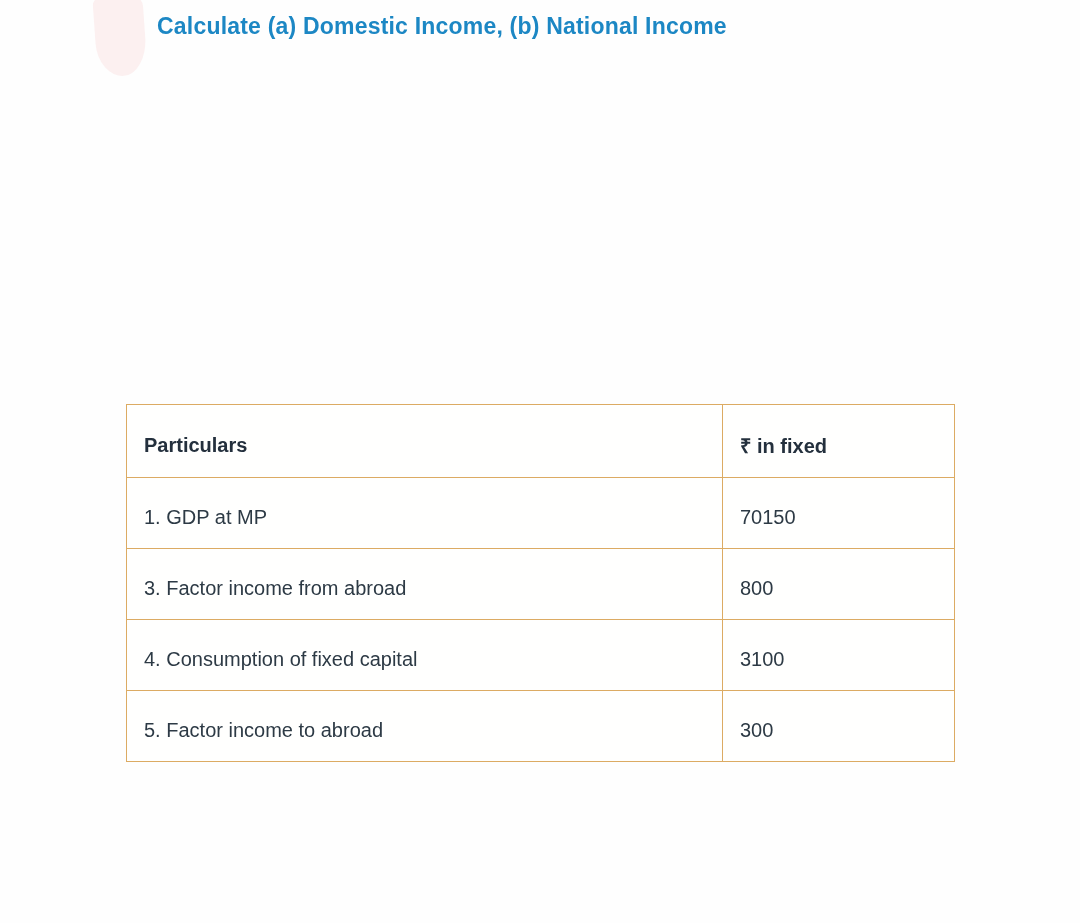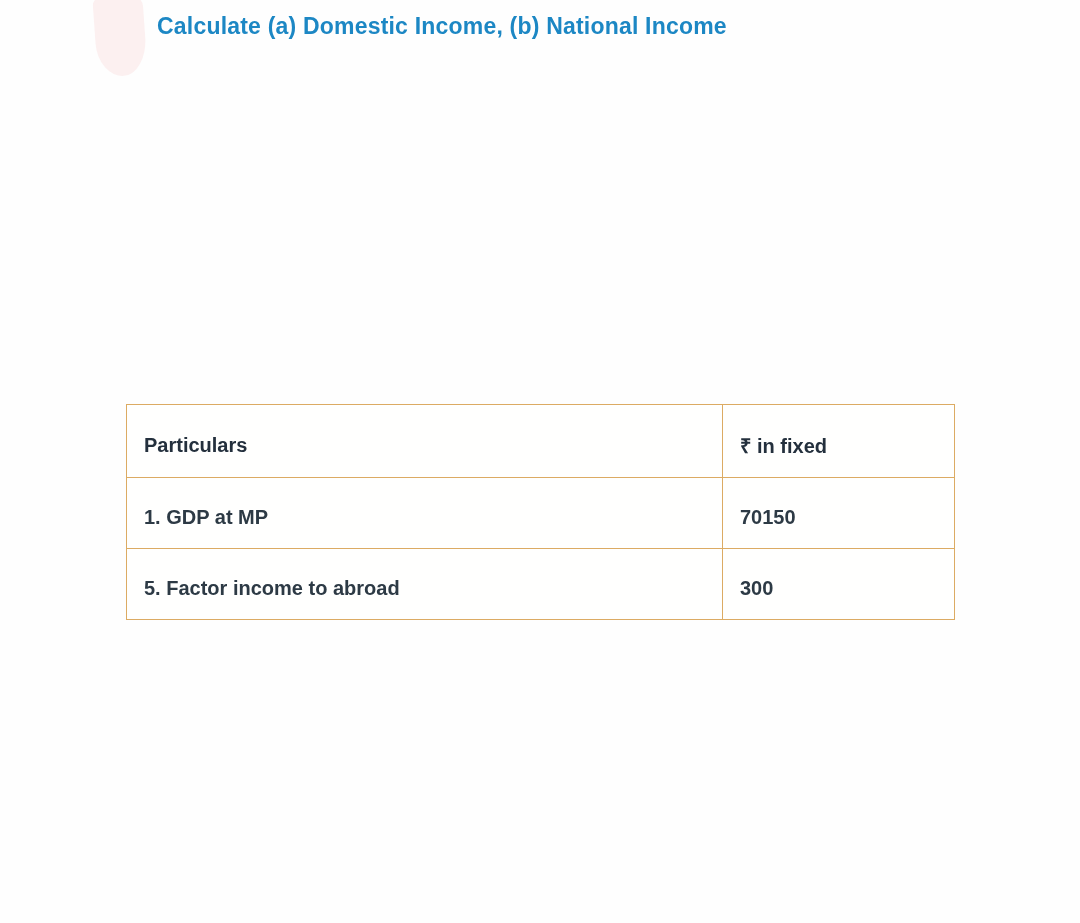--- a/index.html
+++ b/index.html
@@ -63,21 +63,21 @@
     background: #fffffe;
   }
   .data-table th {
     height: 73px;
     font-weight: bold;
     font-size: 20px;
     color: #24303d;
   }
   .data-table td {
     height: 71px;
-    font-weight: bold;
+    font-weight: normal;
   }
 </style>
 </head>
 <body>
 
 <div class="page">
 
   <div class="decorative-blob"></div>
 
   <h1 class="page-title">Calculate (a) Domestic Income, (b) National Income</h1>
@@ -92,19 +92,27 @@
         <th>Particulars</th>
         <th>₹ in fixed</th>
       </tr>
     </thead>
     <tbody>
       <tr>
         <td>1. GDP at MP</td>
         <td>70150</td>
       </tr>
       <tr>
+        <td>3. Factor income from abroad</td>
+        <td>800</td>
+      </tr>
+      <tr>
+        <td>4. Consumption of fixed capital</td>
+        <td>3100</td>
+      </tr>
+      <tr>
         <td>5. Factor income to abroad</td>
         <td>300</td>
       </tr>
     </tbody>
   </table>
 
 </div>
 
 </body></html>

